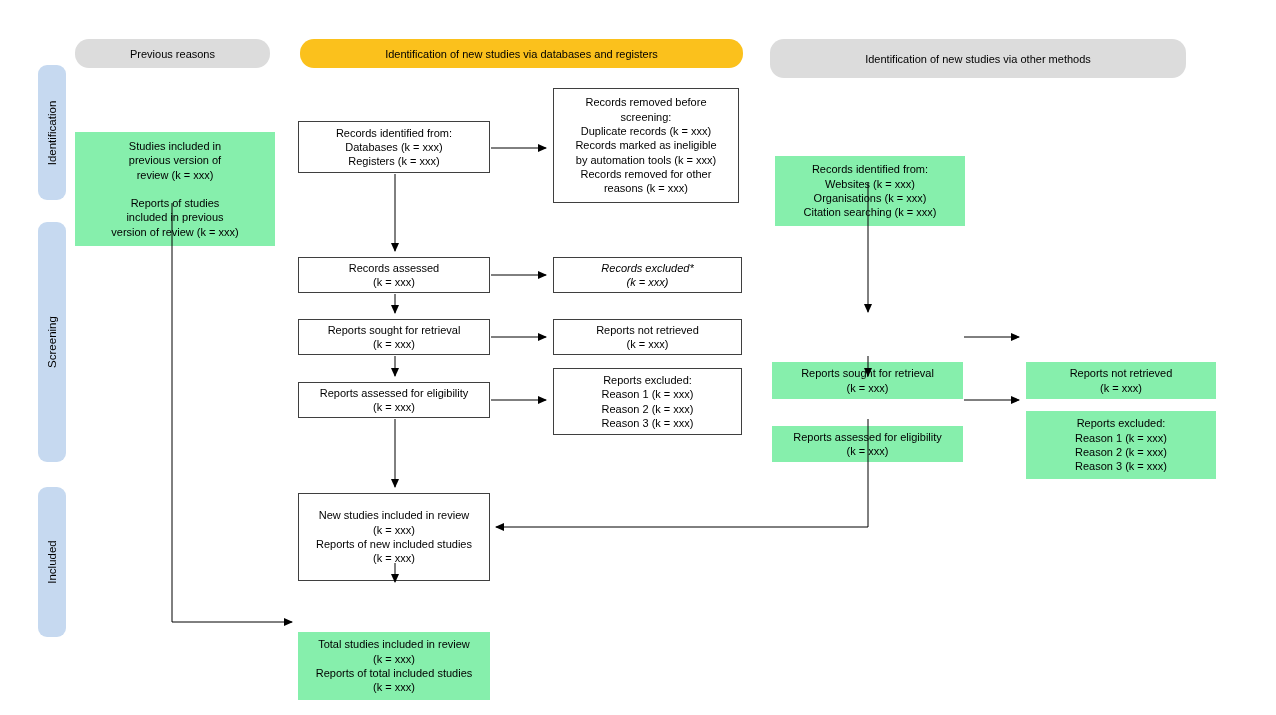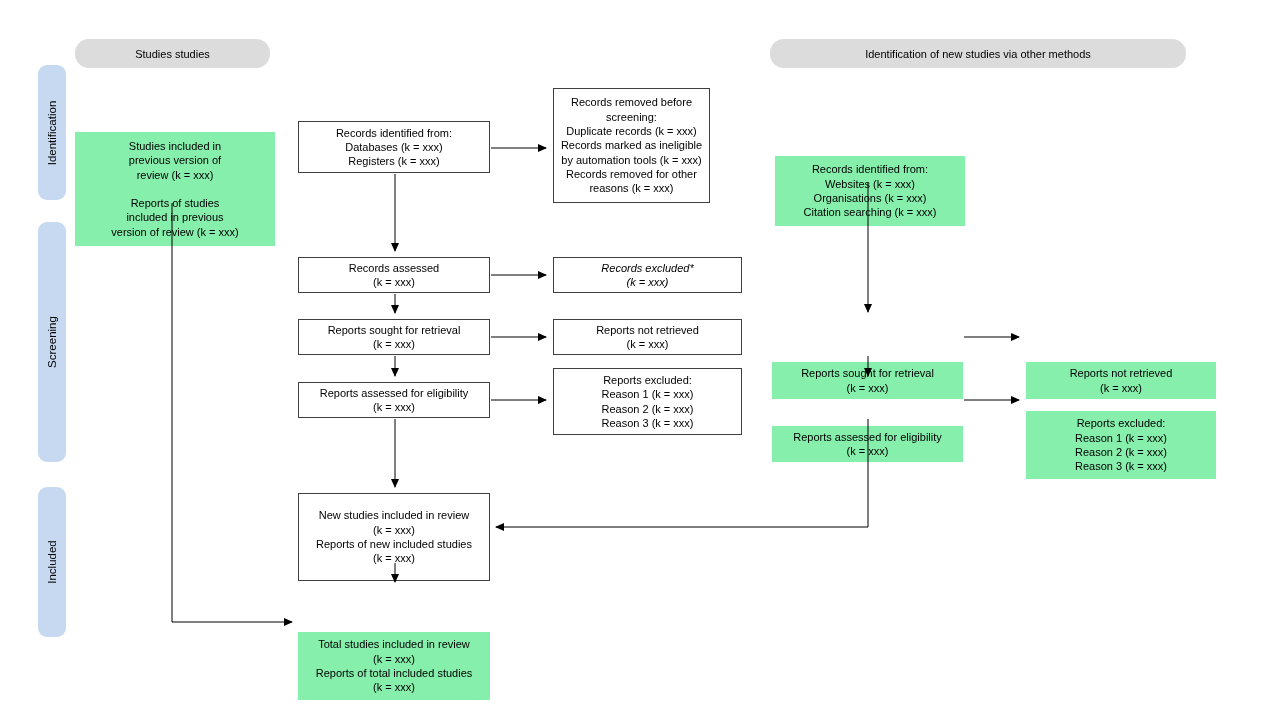--- a/index.html
+++ b/index.html
@@ -42,22 +42,23 @@
   }
   .bordered{background:#ffffff;border:1px solid #3f3f3f;}
   .grayfill{background:#86efac;margin-top:44px;}
   svg.arrows{position:absolute;left:0;top:0;pointer-events:none;}
 </style>
 </head>
 <body>
 
 <div class="canvas">
 
-  <div class="pill pill-gray" style="left:75px;top:39px;width:195px;height:29px;">Studies studies</div>
-  <div class="pill pill-gray" style="left:770px;top:39px;width:416px;height:29px;">Identification of new studies via other methods</div>
+  <div class="pill pill-gray" style="left:75px;top:39px;width:195px;height:29px;">Previous reasons</div>
+  <div class="pill pill-yellow" style="left:300px;top:39px;width:443px;height:29px;">Identification of new studies via databases and registers</div>
+  <div class="pill pill-gray" style="left:770px;top:39px;width:416px;height:39px;">Identification of new studies via other methods</div>
 
   <div class="stage" style="left:38px;top:65px;width:28px;height:135px;">
     <span>Identification</span>
   </div>
   <div class="stage" style="left:38px;top:222px;width:28px;height:240px;">
     <span>Screening</span>
   </div>
   <div class="stage" style="left:38px;top:487px;width:28px;height:150px;">
     <span>Included</span>
   </div>
@@ -66,21 +67,21 @@
 previous version of
 review (k = xxx)
 
 Reports of studies
 included in previous
 version of review (k = xxx)</div>
 
   <div class="box bordered" style="left:298px;top:121px;width:192px;height:52px;">Records identified from:
 Databases (k = xxx)
 Registers (k = xxx)</div>
-  <div class="box bordered" style="left:553px;top:88px;width:157px;height:115px;">Records removed before
+  <div class="box bordered" style="left:553px;top:88px;width:186px;height:115px;">Records removed before
 screening:
 Duplicate records (k = xxx)
 Records marked as ineligible
 by automation tools (k = xxx)
 Records removed for other
 reasons (k = xxx)</div>
   <div class="box bordered" style="left:298px;top:257px;width:192px;height:36px;">Records assessed
 (k = xxx)</div>
   <div class="box bordered" style="left:553px;top:257px;width:189px;height:36px;font-style:italic;">Records excluded*
 (k = xxx)</div>

